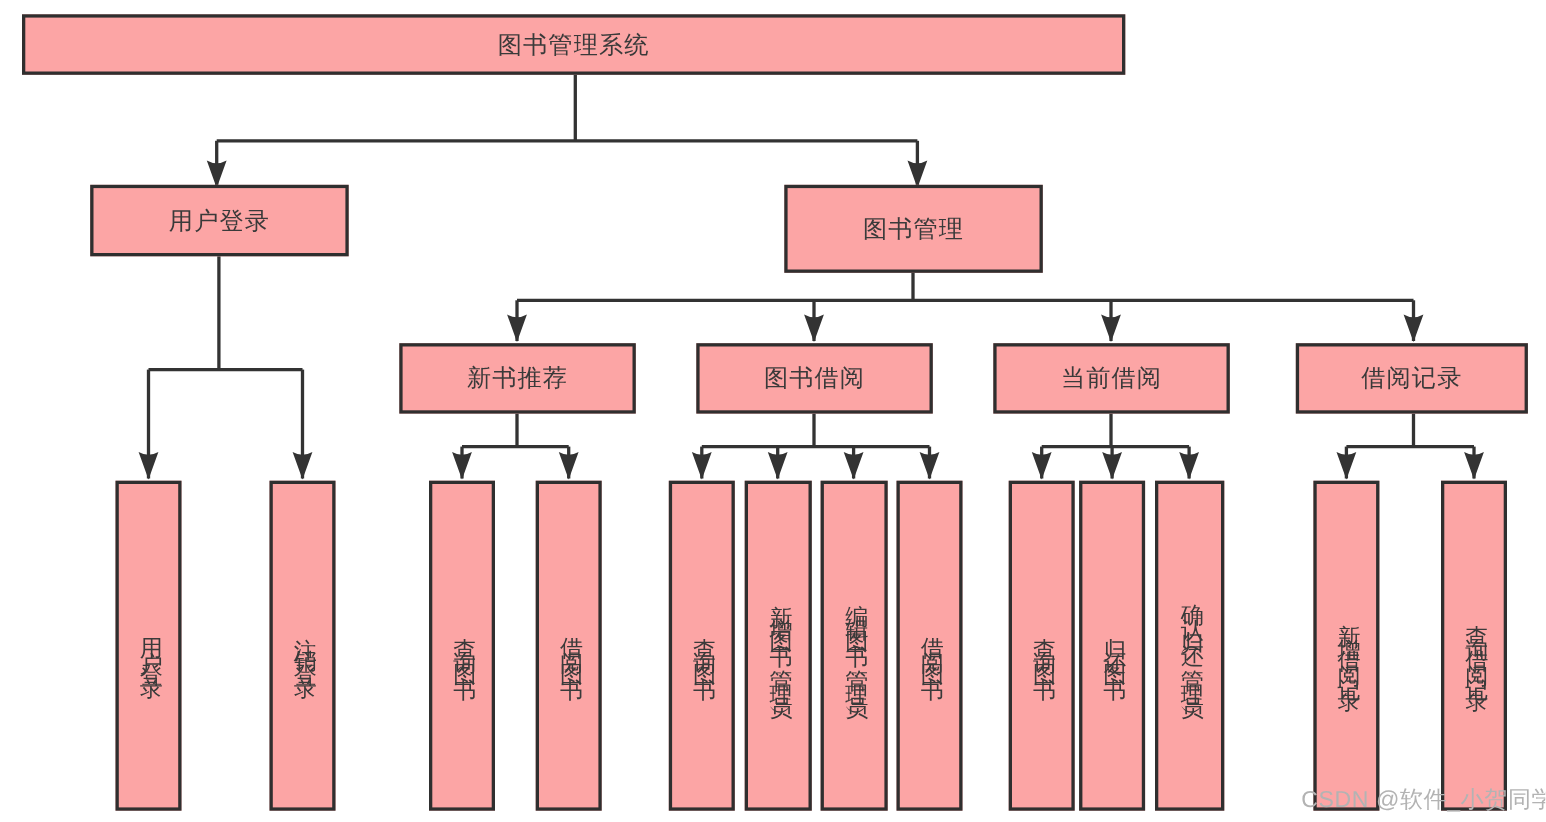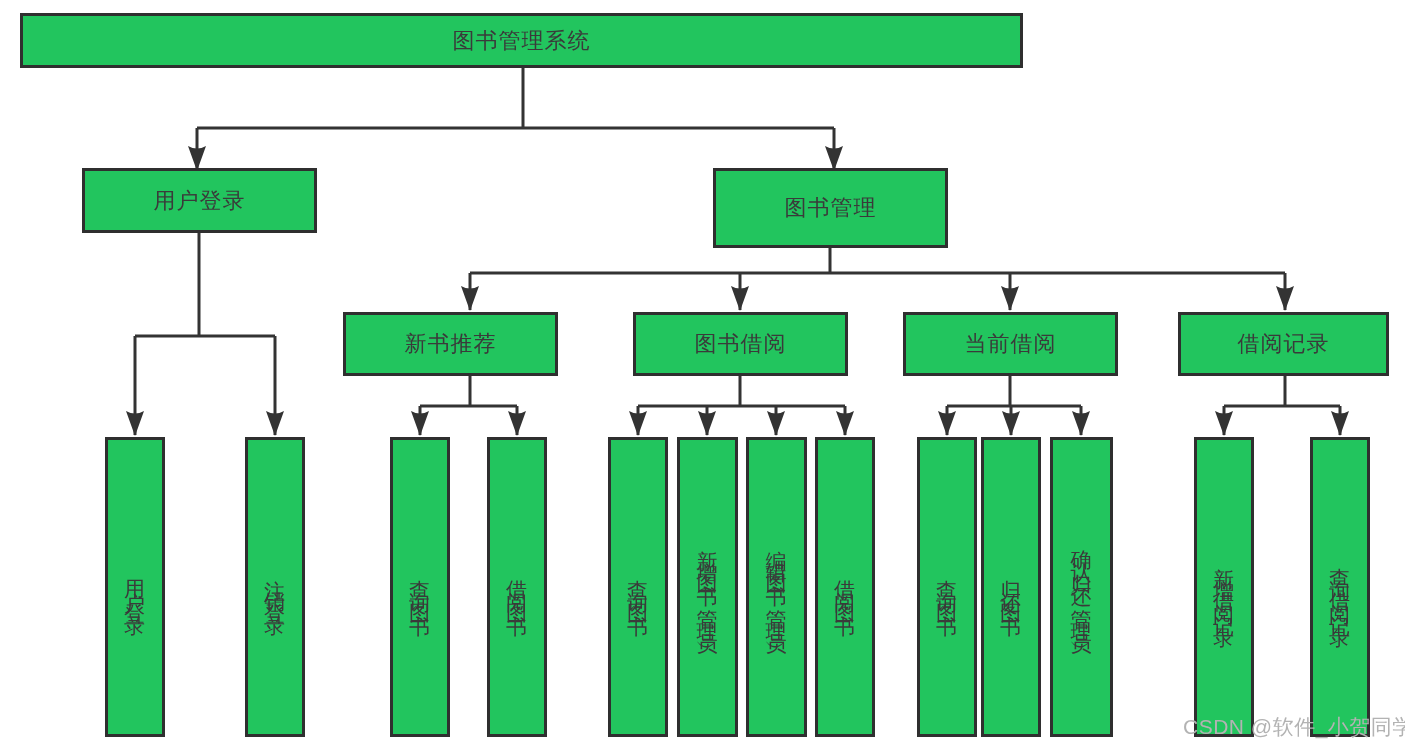--- a/index.html
+++ b/index.html
@@ -12,26 +12,27 @@
     overflow: hidden;
   }
   #connectors {
     position: absolute;
     left: 0; top: 0;
     width: 1405px; height: 747px;
   }
   .box {
     position: absolute;
     box-sizing: border-box;
-    background: #22c55e;
+    background: #fca5a5;
     border: 3px solid #2f2f2f;
     display: flex;
     align-items: center;
     justify-content: center;
     color: #3a3a3a;
+    font-family: Liberation Mono, monospace;
   }
   .h-label {
     font-size: 22px;
     letter-spacing: 1px;
     white-space: nowrap;
   }
   .leaf { border-width: 3px; }
   .v-label {
     writing-mode: vertical-rl;
     font-size: 21px;
@@ -101,21 +102,21 @@
     <span class="h-label">图书管理系统</span>
   </div>
 
   <div class="box" style="left:82px;top:168px;width:235px;height:65px">
     <span class="h-label">用户登录</span>
   </div>
   <div class="box" style="left:713px;top:168px;width:235px;height:80px">
     <span class="h-label">图书管理</span>
   </div>
 
-  <div class="box" style="left:343px;top:312px;width:215px;height:64px">
+  <div class="box" style="left:363px;top:312px;width:215px;height:64px">
     <span class="h-label">新书推荐</span>
   </div>
   <div class="box" style="left:903px;top:312px;width:215px;height:64px">
     <span class="h-label">当前借阅</span>
   </div>
   <div class="box" style="left:633px;top:312px;width:215px;height:64px">
     <span class="h-label">图书借阅</span>
   </div>
   <div class="box" style="left:1178px;top:312px;width:211px;height:64px">
     <span class="h-label">借阅记录</span>

